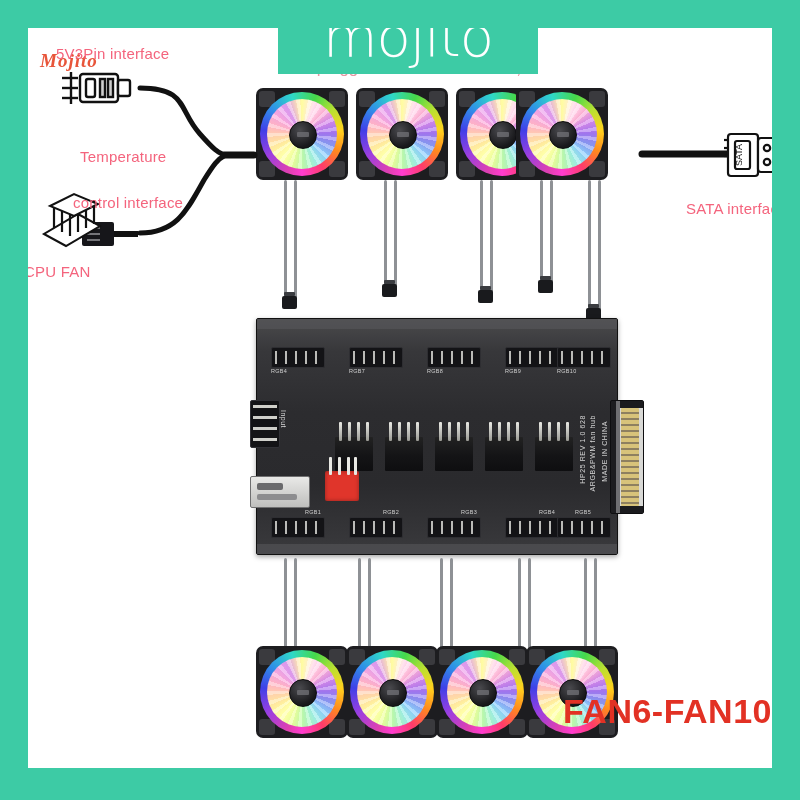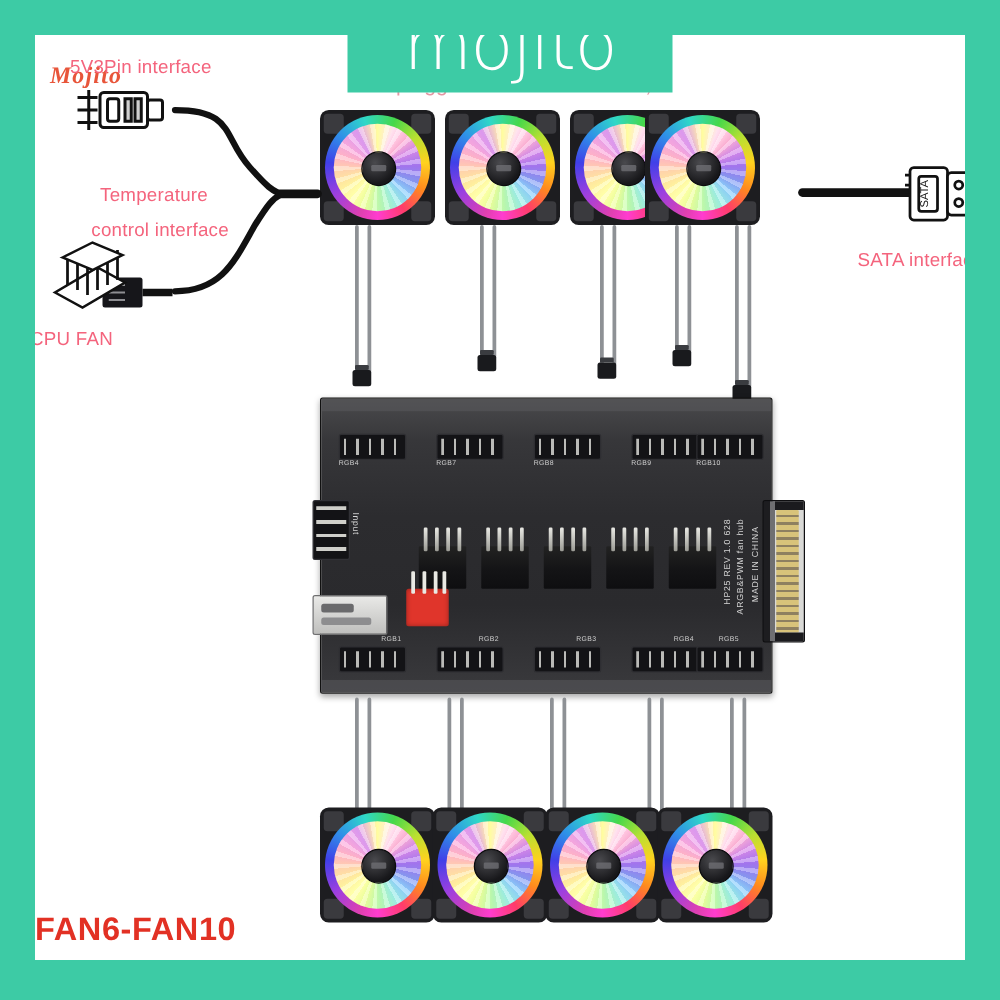--- a/index.html
+++ b/index.html
@@ -42,22 +42,22 @@
   .hint.l1{left:252px;top:-4px;}
   .hint.l2{left:250px;top:28px;}
 
   
   .label{
     position:absolute;color:#f4647d;white-space:nowrap;
     font-size:15px;letter-spacing:.2px;
   }
 
   .caption{
-    position:absolute;left:0;right:0;top:700px;text-align:left;
-    color:#e23124;font-size:26px;font-weight:bold;letter-spacing:.5px;
+    position:absolute;left:0;right:0;top:664px;text-align:right;
+    color:#e23124;font-size:34px;font-weight:bold;letter-spacing:.5px;
   }
 
   
   .fan{position:absolute;width:92px;height:92px;}
   .fan .frame{
     position:absolute;inset:0;border-radius:7px;
     background:#1d1d20;
   }
   .fan .corner{
     position:absolute;width:16px;height:16px;background:#3a3a3e;border-radius:3px;
@@ -474,20 +474,20 @@
         <circle cx="45" cy="38" r="3.2"></circle>
         <line x1="2" y1="16" x2="6" y2="16"></line>
         <line x1="2" y1="24" x2="6" y2="24"></line>
         <line x1="2" y1="32" x2="6" y2="32"></line>
       </g>
       <text x="20" y="31" font-family="Liberation Sans, sans-serif" font-size="9" fill="#111" text-anchor="middle" transform="rotate(-90 20 31)">SATA</text>
     </svg>
 
     <div class="label" style="left:28px;top:17px;">5V3Pin interface</div>
     <div class="label" style="left:52px;top:120px;">Temperature</div>
-    <div class="label" style="left:45px;top:148px;">control interface</div>
+    <div class="label" style="left:45px;top:166px;">control interface</div>
     <div class="label" style="left:-4px;top:235px;">CPU FAN</div>
     <div class="label" style="left:658px;top:172px;">SATA interface</div>
 
     <div class="caption">FAN6-FAN10</div>
 
   </div>
 </div>
 
 </body></html>

